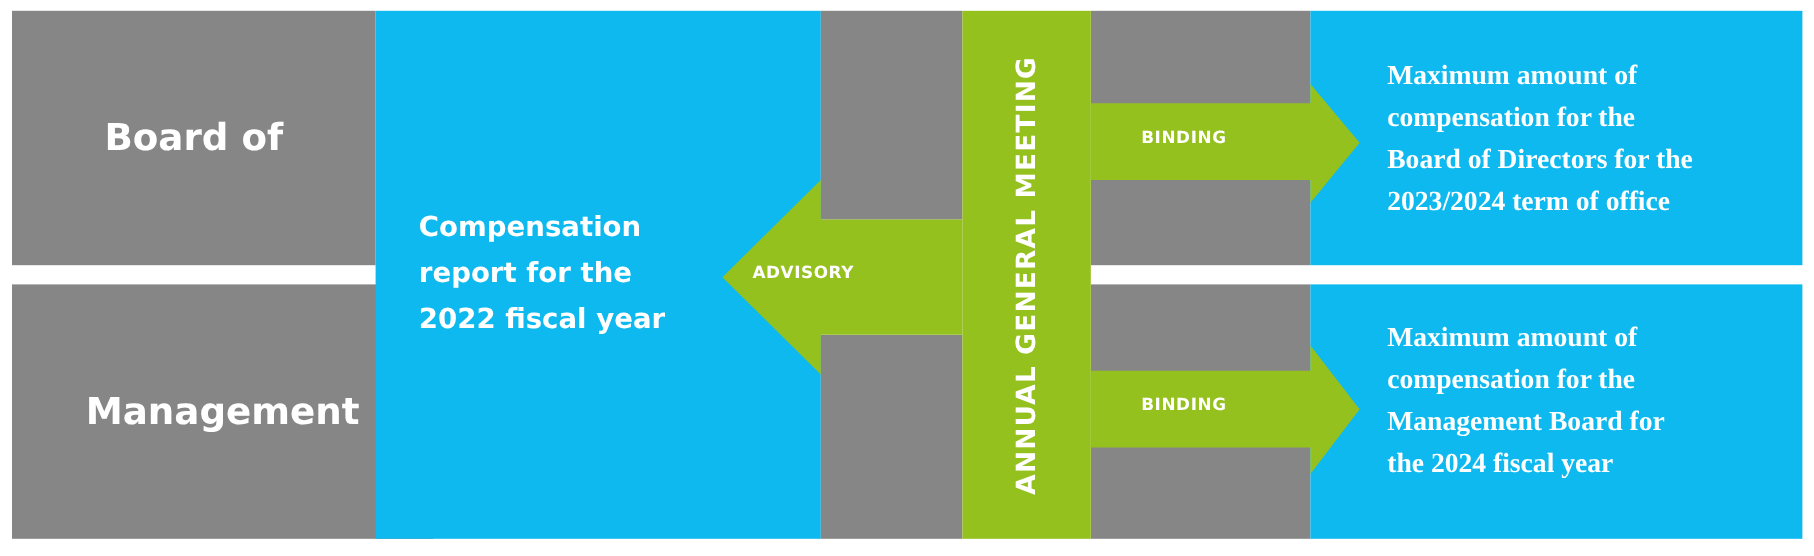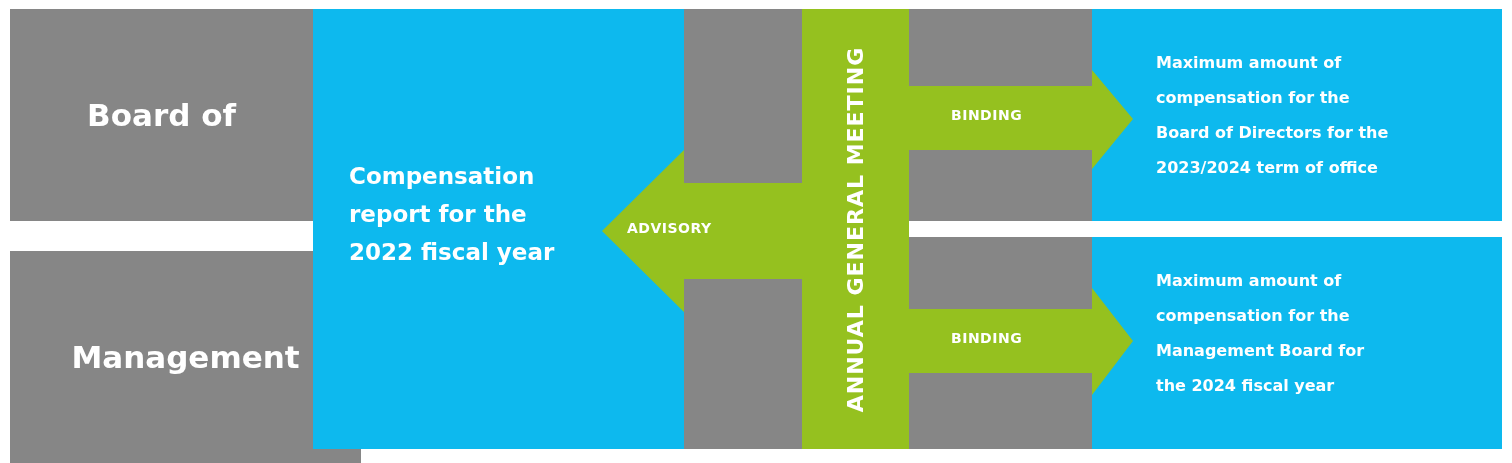--- a/index.html
+++ b/index.html
@@ -8,48 +8,48 @@
     .abs { position: absolute; }
     .gray { background: #868686; }
     .blue { background: #0DB9EE; }
     .green { background: #95C11F; }
     .txt { color: #ffffff; font-weight: bold; }
     .entity-label {
       display: flex; align-items: center; justify-content: center;
       font-size: 31px; line-height: 42px;
     }
     .report-text { font-size: 23px; line-height: 38px; }
-    .outcome-text { font-size: 16px; line-height: 35px; }
+    .outcome-text { font-size: 23px; line-height: 35px; font-family: Liberation Serif, serif; }
     .arrow-label { font-size: 14px; letter-spacing: 0.5px; }
     .vertical-label {
       position: absolute; left: 802px; top: 9px; width: 107px; height: 440px;
       display: flex; align-items: center; justify-content: center;
     }
     .vertical-label span {
       display: inline-block; transform: rotate(-90deg); white-space: nowrap;
       font-size: 22px; letter-spacing: 1px;
     }
     svg.arrow { position: absolute; left: 0; top: 0; }
   </style>
 </head>
 <body>
 
 <div class="abs gray entity-label txt" style="left:10px; top:9px; width:303px; height:212px;">
   <div>
     <div>Board of</div>
   </div>
 </div>
-<div class="abs gray entity-label txt" style="left:10px; top:251px; width:351px; height:212px;">
+<div class="abs gray entity-label txt" style="left:10px; top:237px; width:351px; height:212px;">
   <div>
     <div>Management</div>
   </div>
 </div>
 
 <div class="abs blue" style="left:313px; top:9px; width:371px; height:440px;"></div>
-<div class="abs txt report-text" style="left:349px; top:157px; width:260px;">
+<div class="abs txt report-text" style="left:349px; top:171px; width:260px;">
   <div>Compensation</div>
   <div>report for the</div>
   <div>2022 fiscal year</div>
 </div>
 
 <div class="abs gray" style="left:684px; top:9px; width:118px; height:174px;"></div>
 <div class="abs gray" style="left:684px; top:279px; width:118px; height:170px;"></div>
 
 <div class="abs gray" style="left:909px; top:9px; width:183px; height:212px;"></div>
 <div class="abs gray" style="left:909px; top:237px; width:183px; height:212px;"></div>

